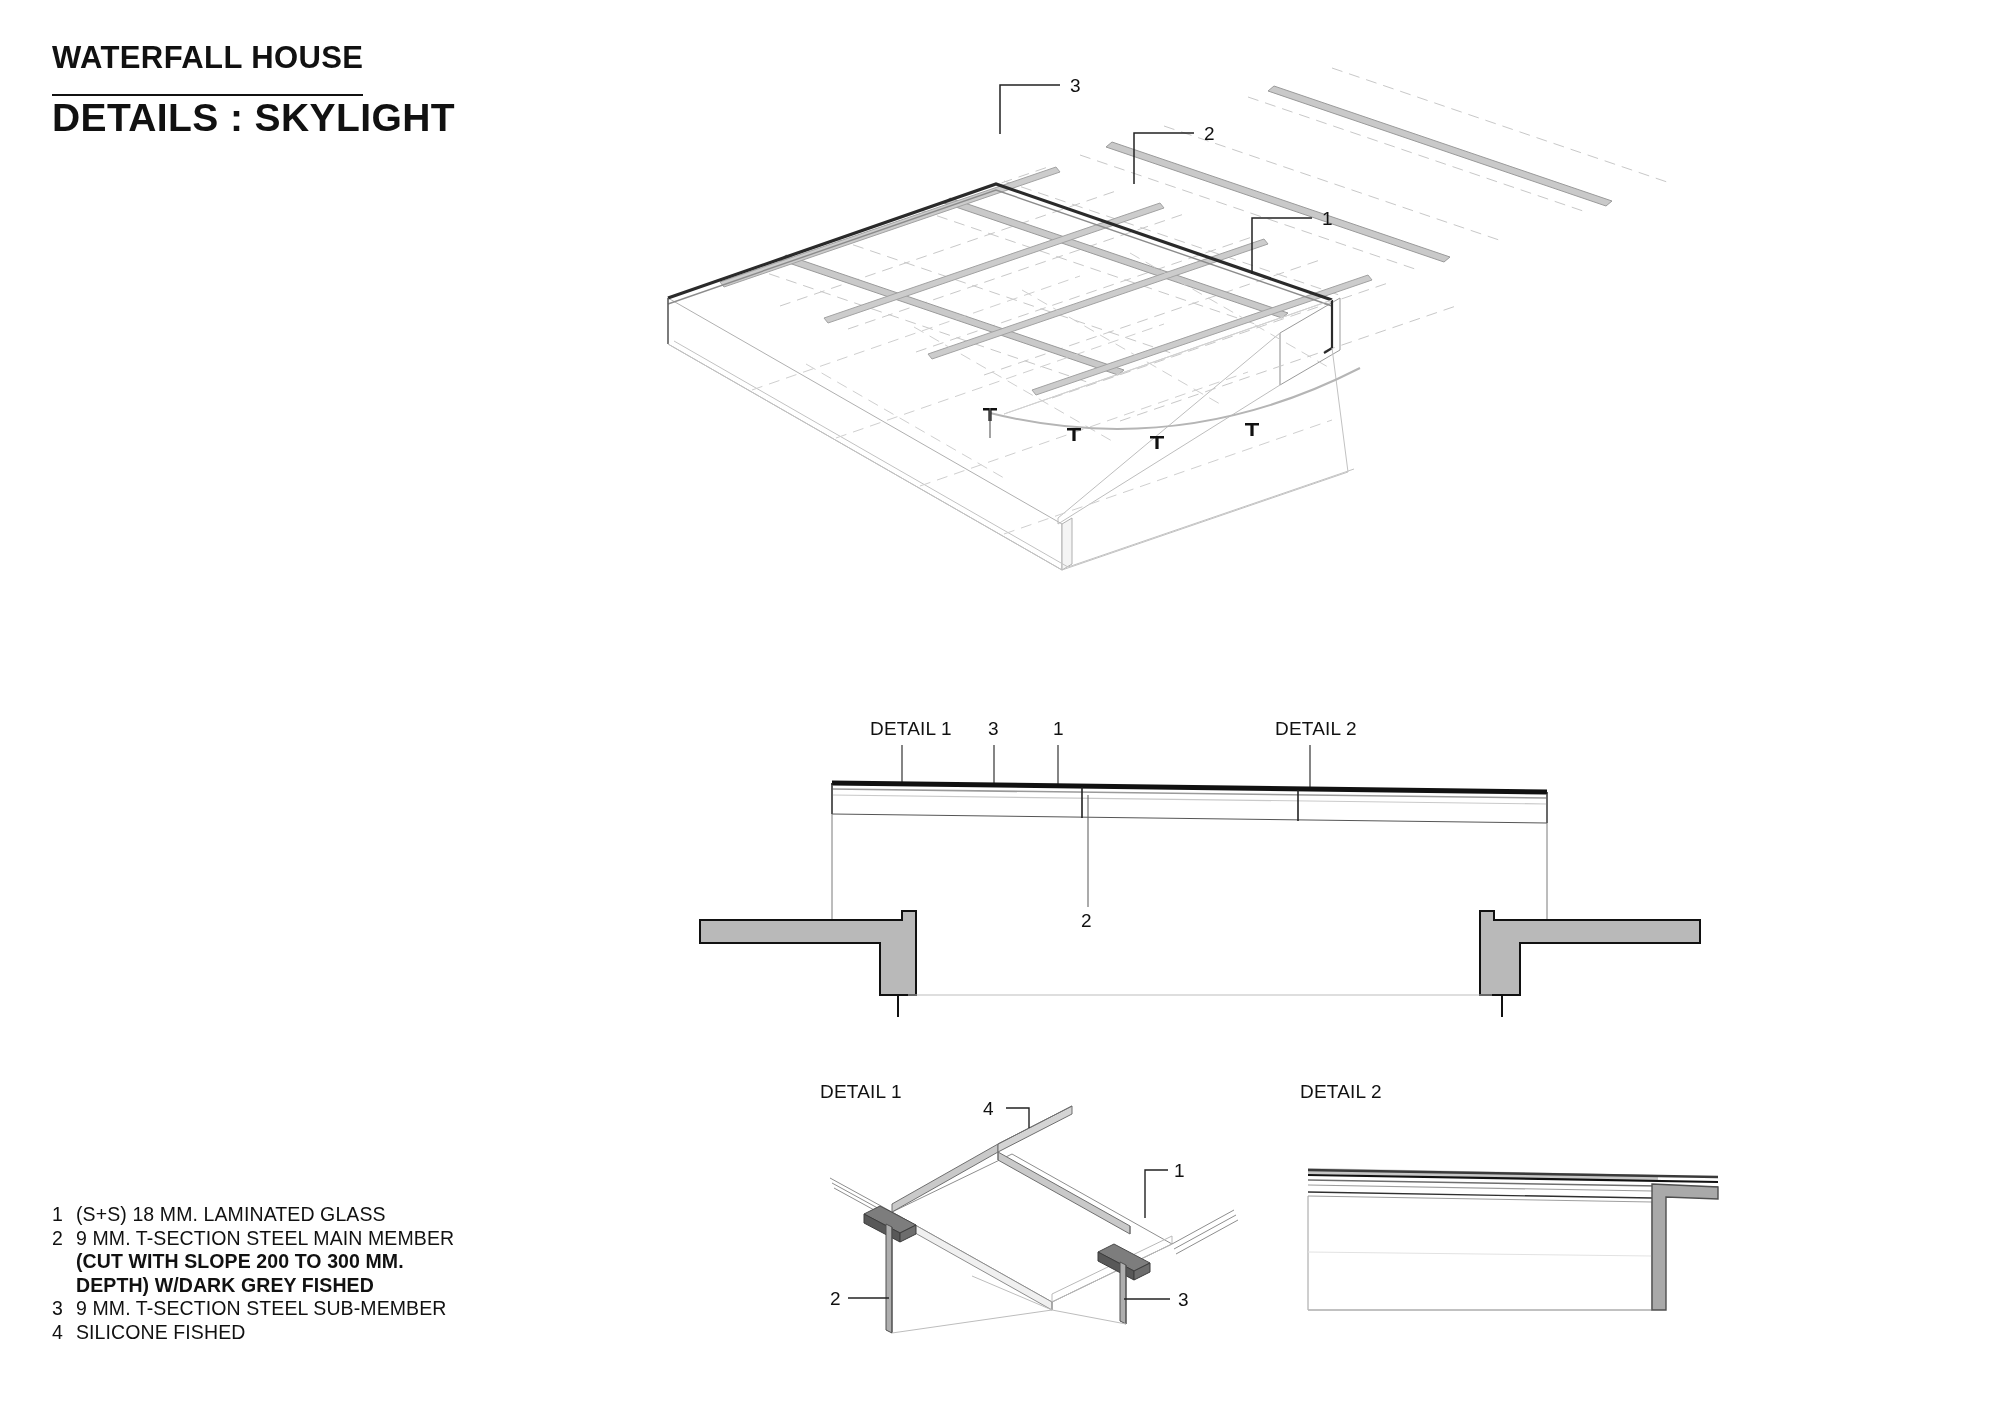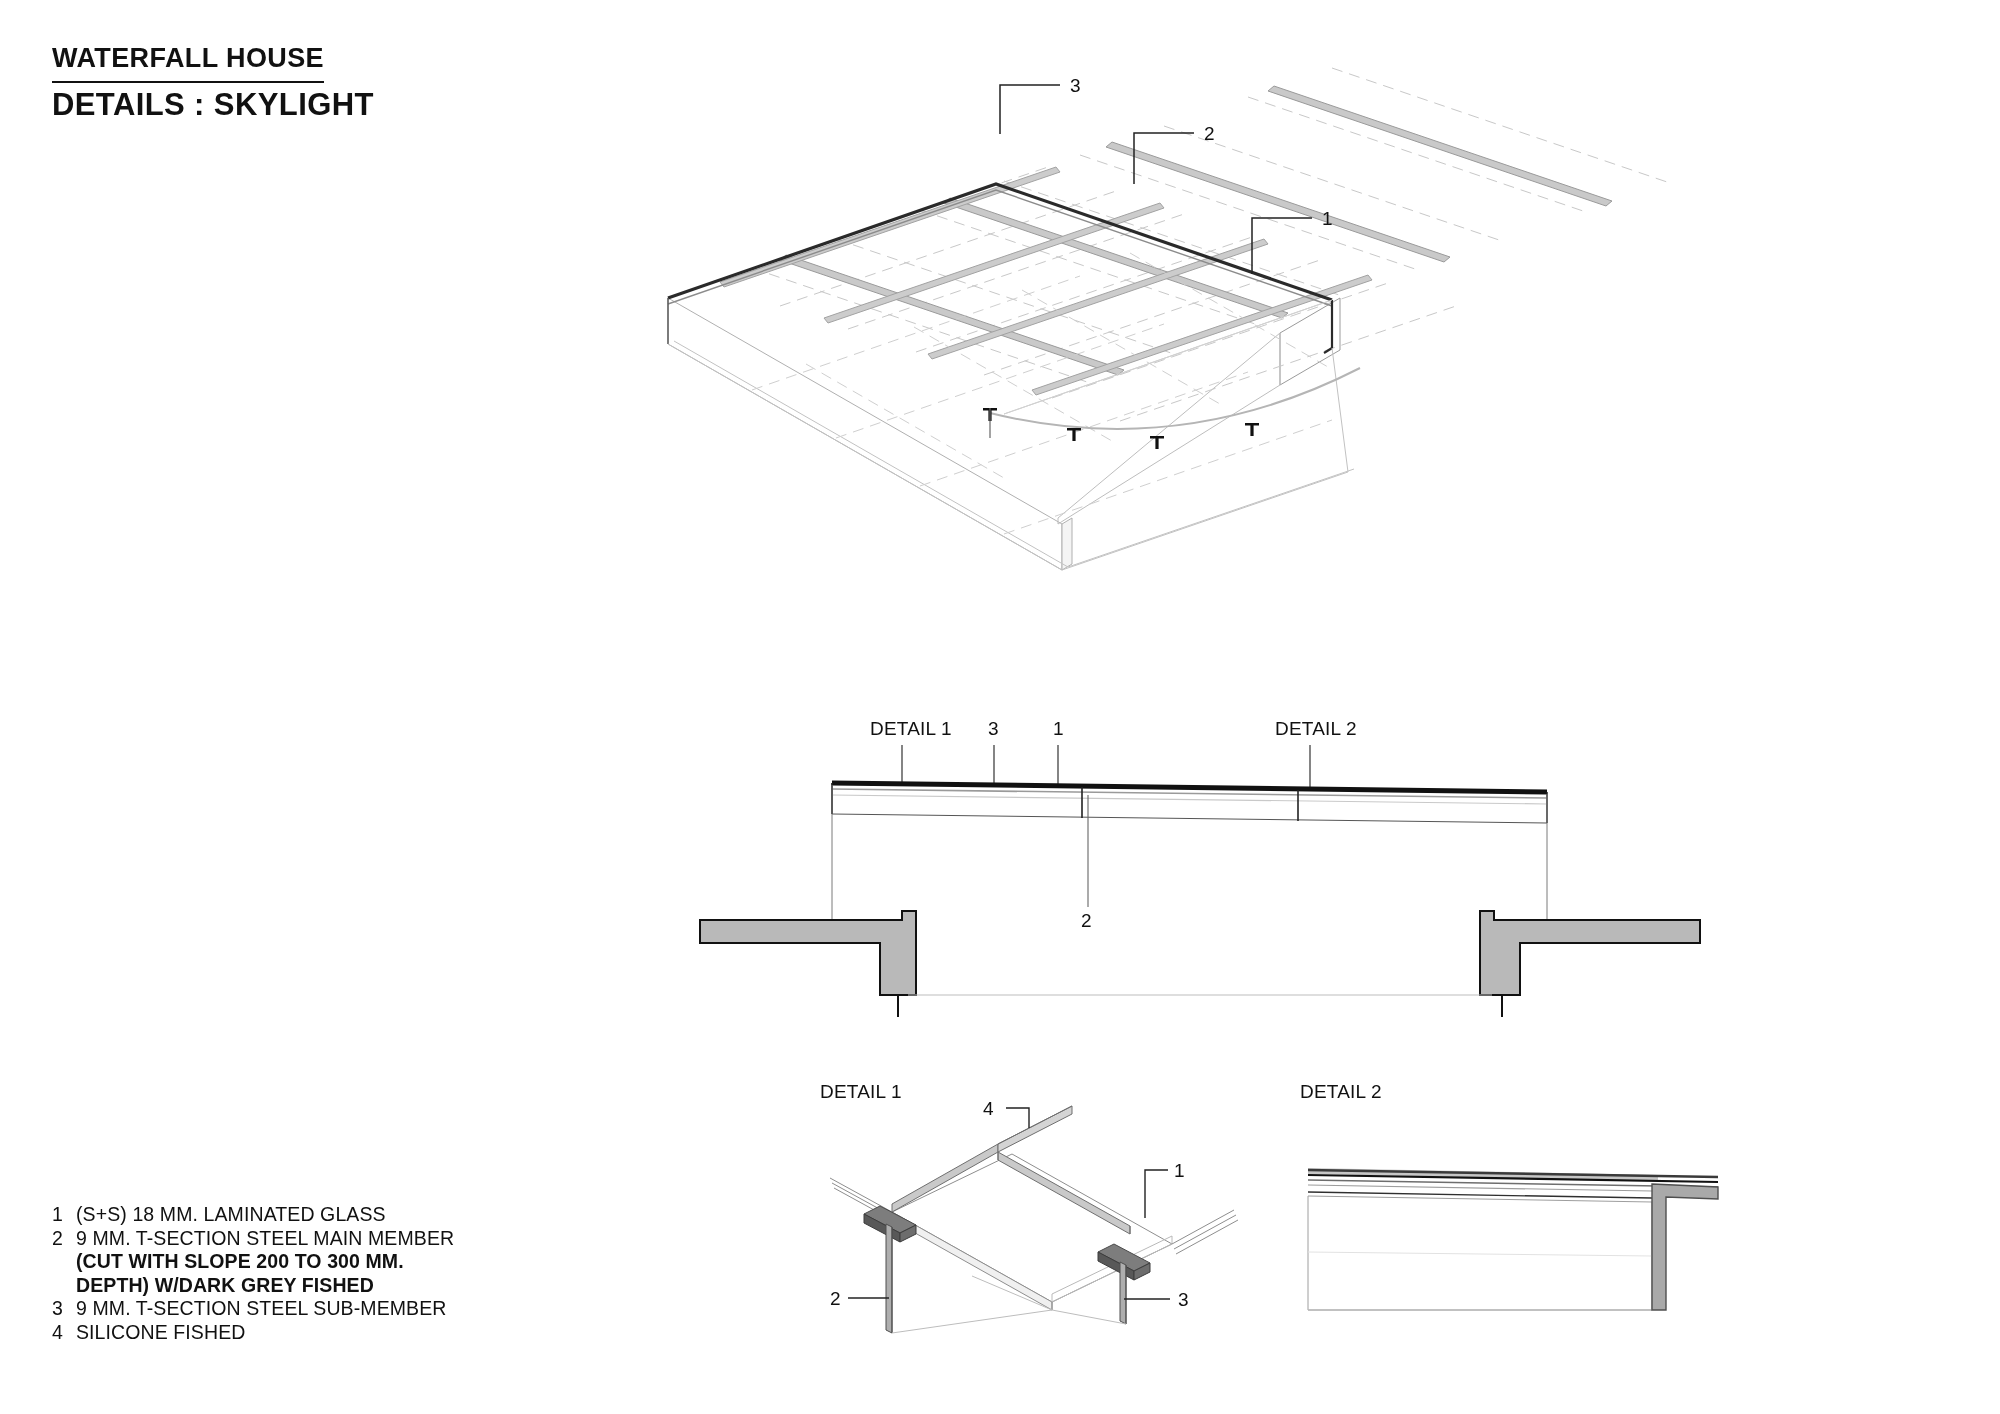--- a/index.html
+++ b/index.html
@@ -17,30 +17,30 @@
   }
 
   
   #title-block {
     position: absolute;
     left: 52px;
     top: 40px;
     width: 700px;
   }
   .title-line1 {
-    font-size: 27px;
+    font-size: 31px;
     font-weight: bold;
     letter-spacing: 0.4px;
     line-height: 36px;
     border-bottom: 2px solid #111;
     display: inline-block;
-    padding-bottom: 5px;
+    padding-bottom: 18px;
   }
   .title-line2 {
-    font-size: 31px;
+    font-size: 39px;
     font-weight: bold;
     letter-spacing: 0.4px;
     line-height: 38px;
     display: block;
     margin-top: 3px;
   }
 
   
   #legend {
     position: absolute;

